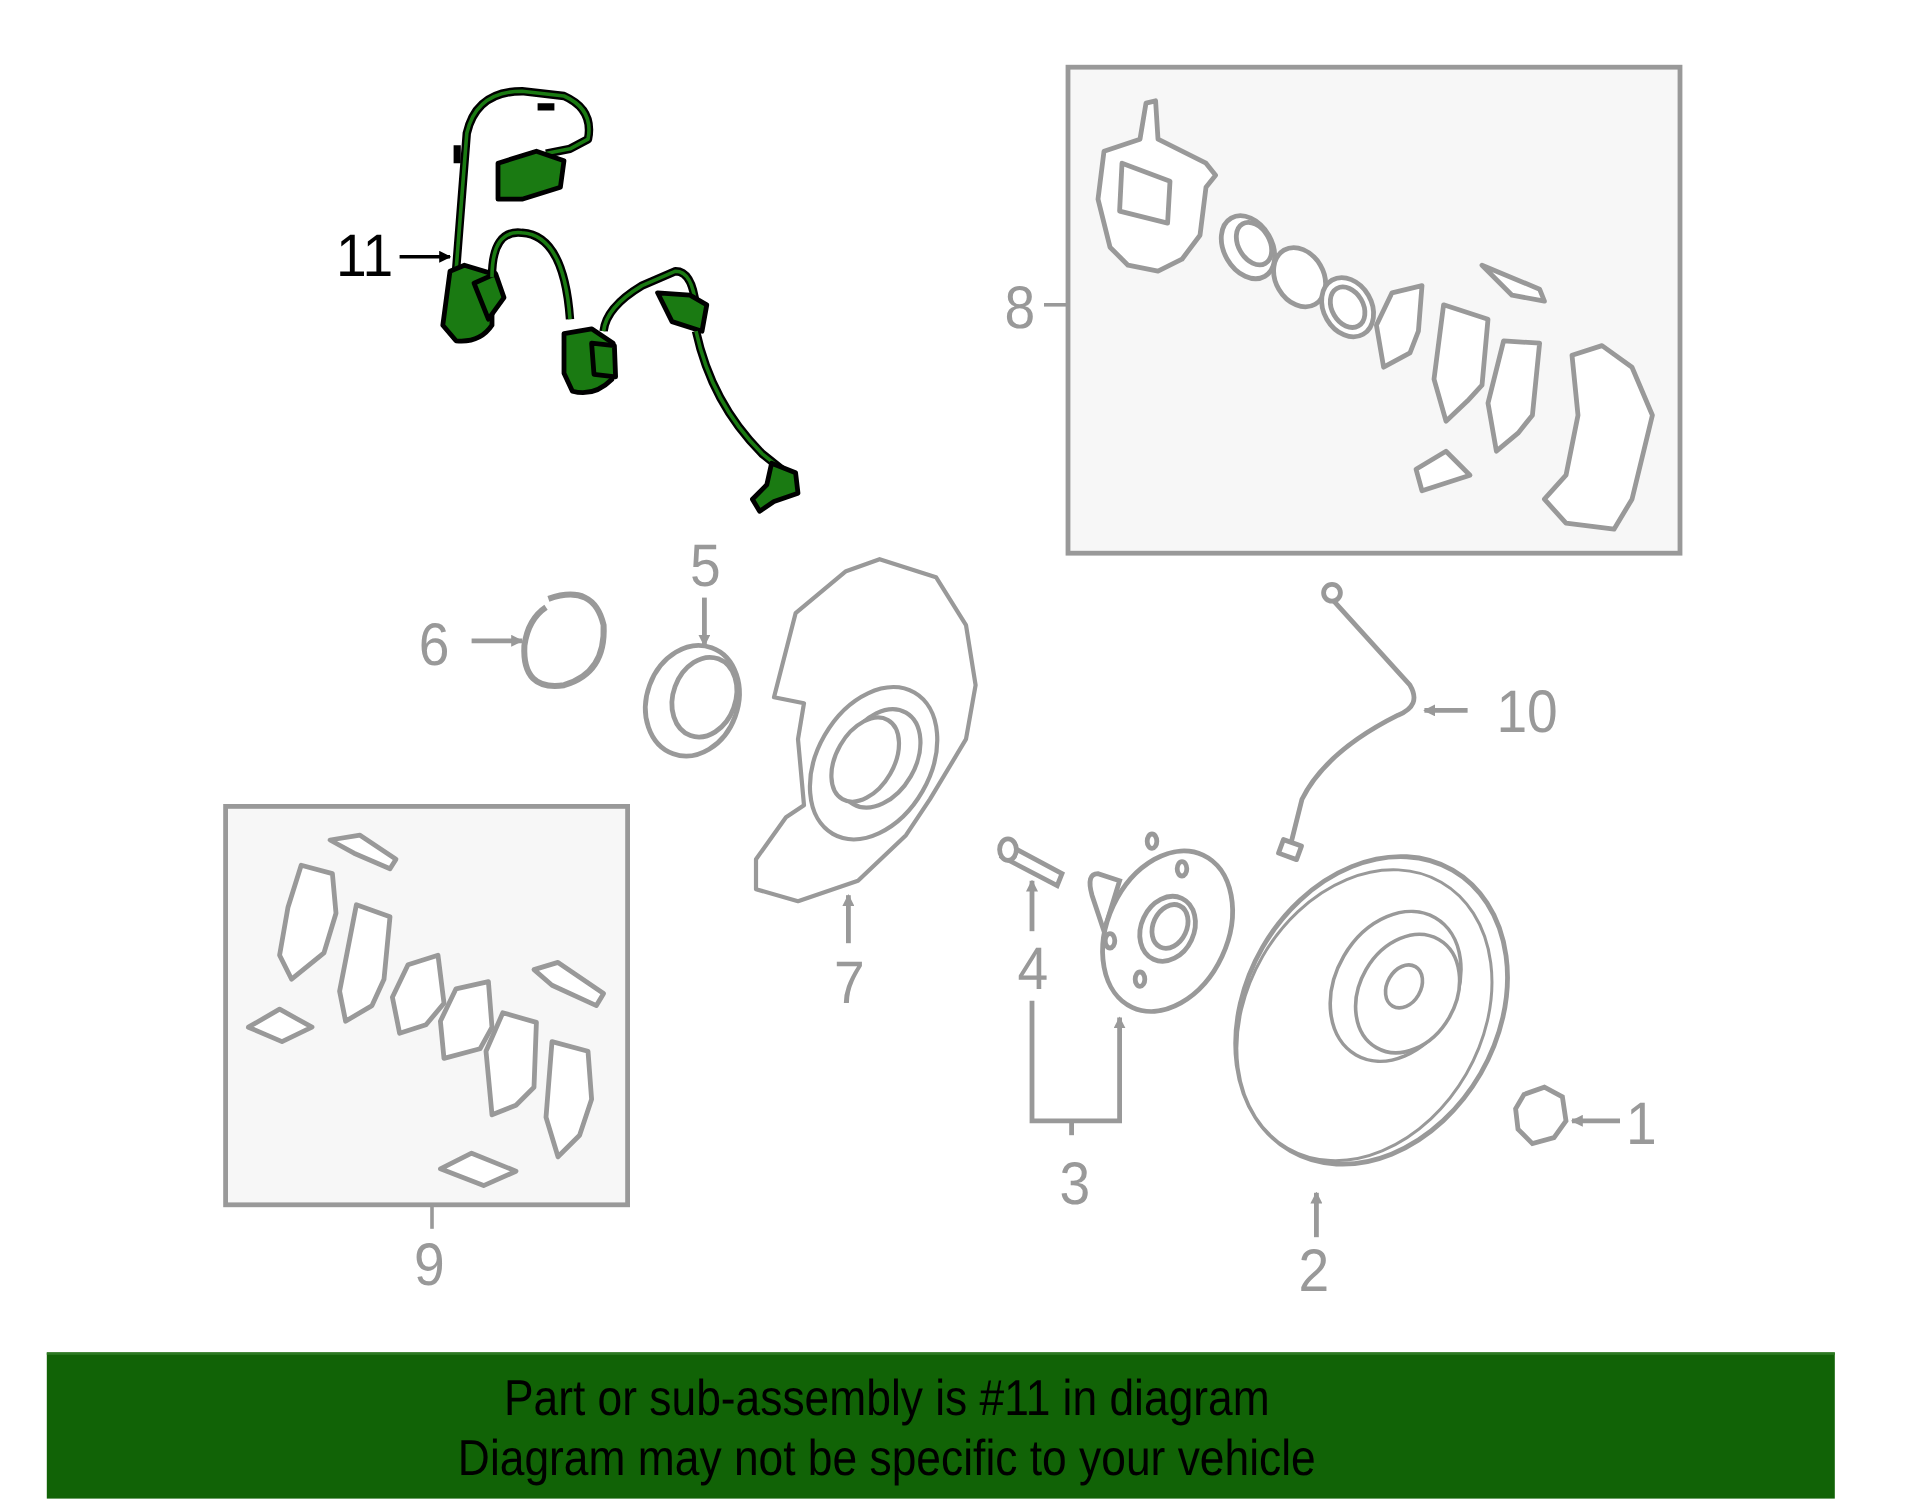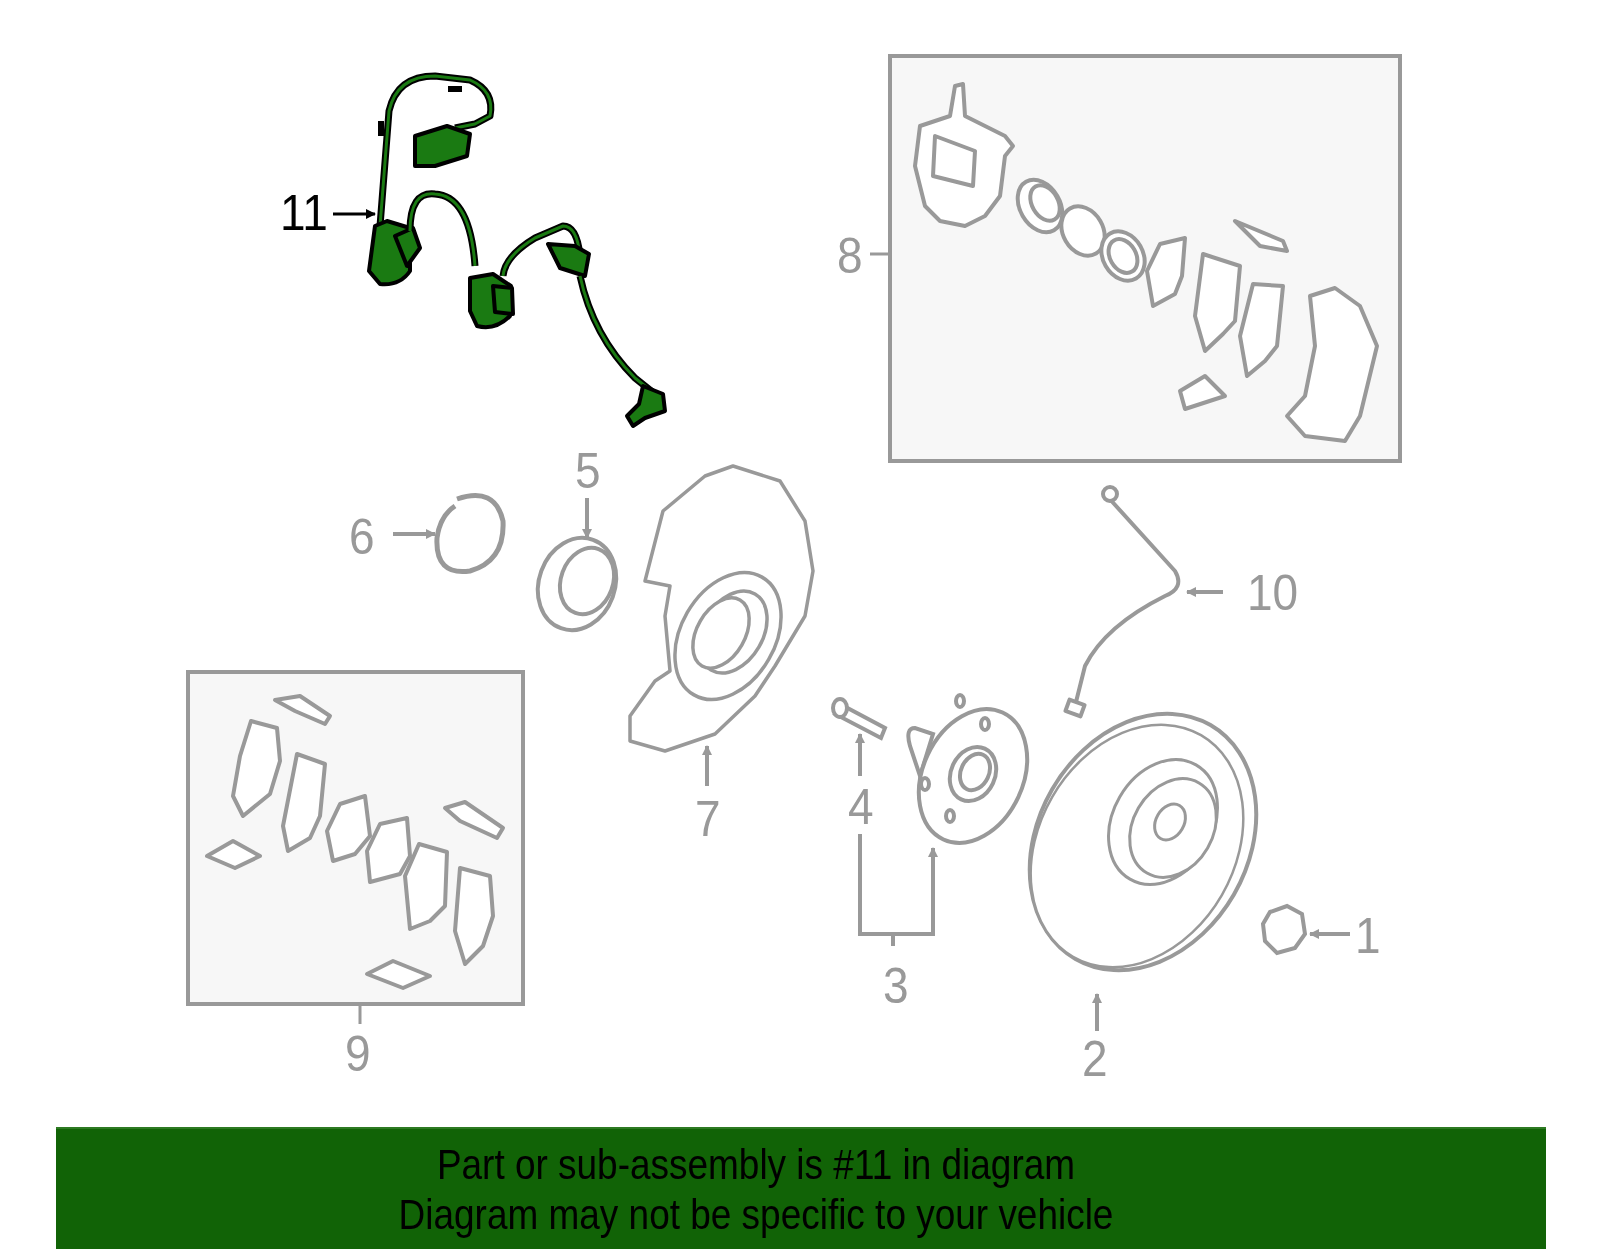--- a/index.html
+++ b/index.html
@@ -2,21 +2,21 @@
 <html><head>
   <meta charset="utf-8">
   <style>
     html, body { margin: 0; padding: 0; background: #ffffff; }
     body { width: 1600px; height: 1249px; position: relative; overflow: hidden;
            font-family: "Liberation Sans", sans-serif; }
     .canvas { position: absolute; left: 0; top: 16px; width: 1296px; height: 1249px; margin-left: 15px; }
     .callout { position: absolute; font-family: "Liberation Sans", sans-serif;
                font-size: 50px; line-height: 1; color: #999999; transform: scaleX(0.92); transform-origin: left top; }
     .callout.active { color: #000000; }
-    .banner { position: absolute; left: 56px; top: 1127px; width: 1490px; height: 122px;
+    .banner { position: absolute; left: 39px; top: 1127px; width: 1490px; height: 122px;
               background: #116306; border-top: 2px solid #2d7a22; box-sizing: border-box; padding-left: 32px; }
     .banner-line { position: absolute; width: 100%; left: -45px; text-align: center;
                    font-family: "Liberation Sans", sans-serif; font-size: 42px; color: #000;
                    transform: scaleX(0.88); }
     .banner-line.l1 { top: 12px; }
     .banner-line.l2 { top: 62px; }
   </style>
 </head>
 <body>
 

